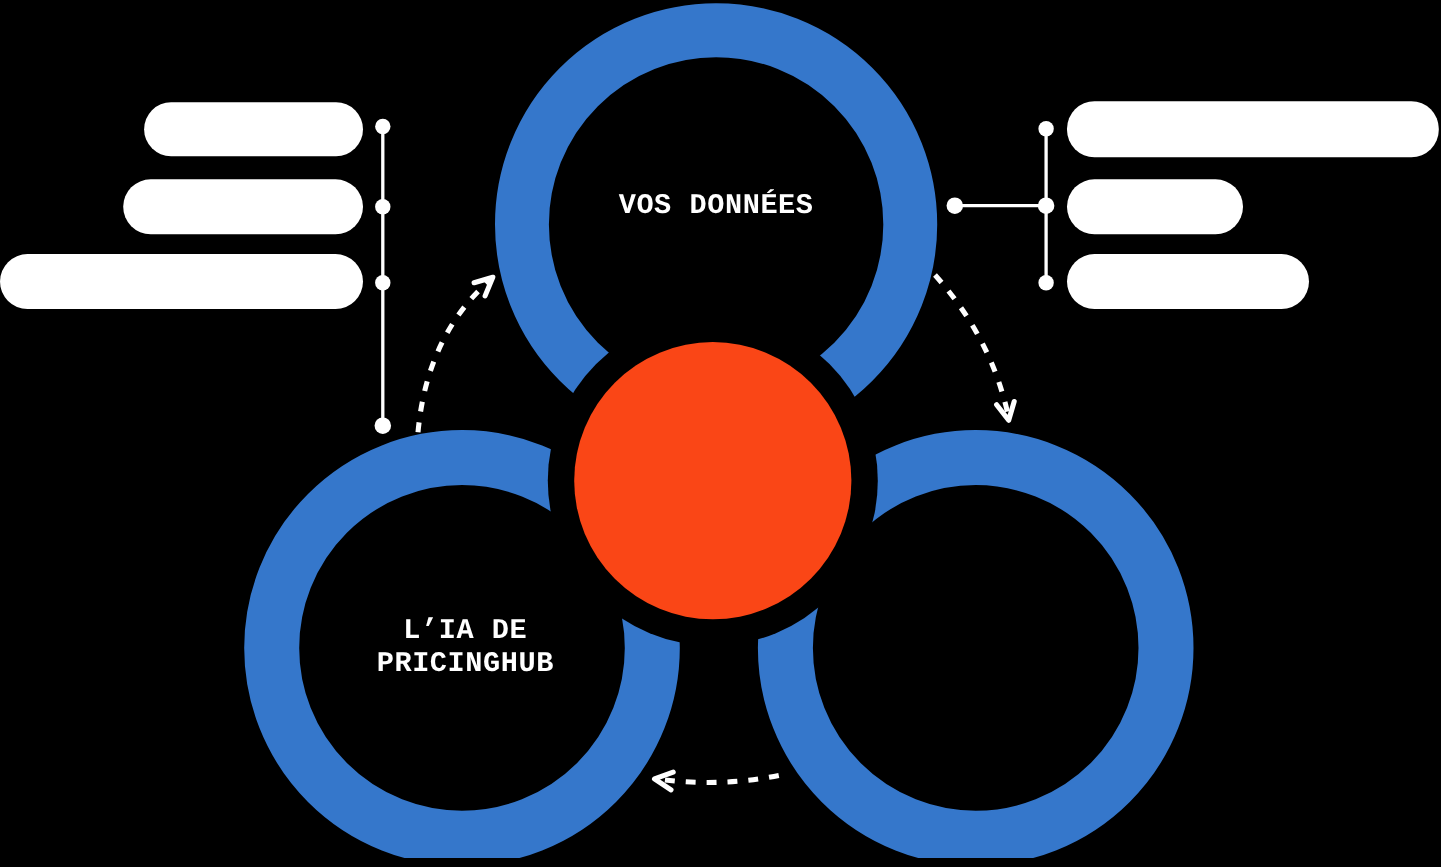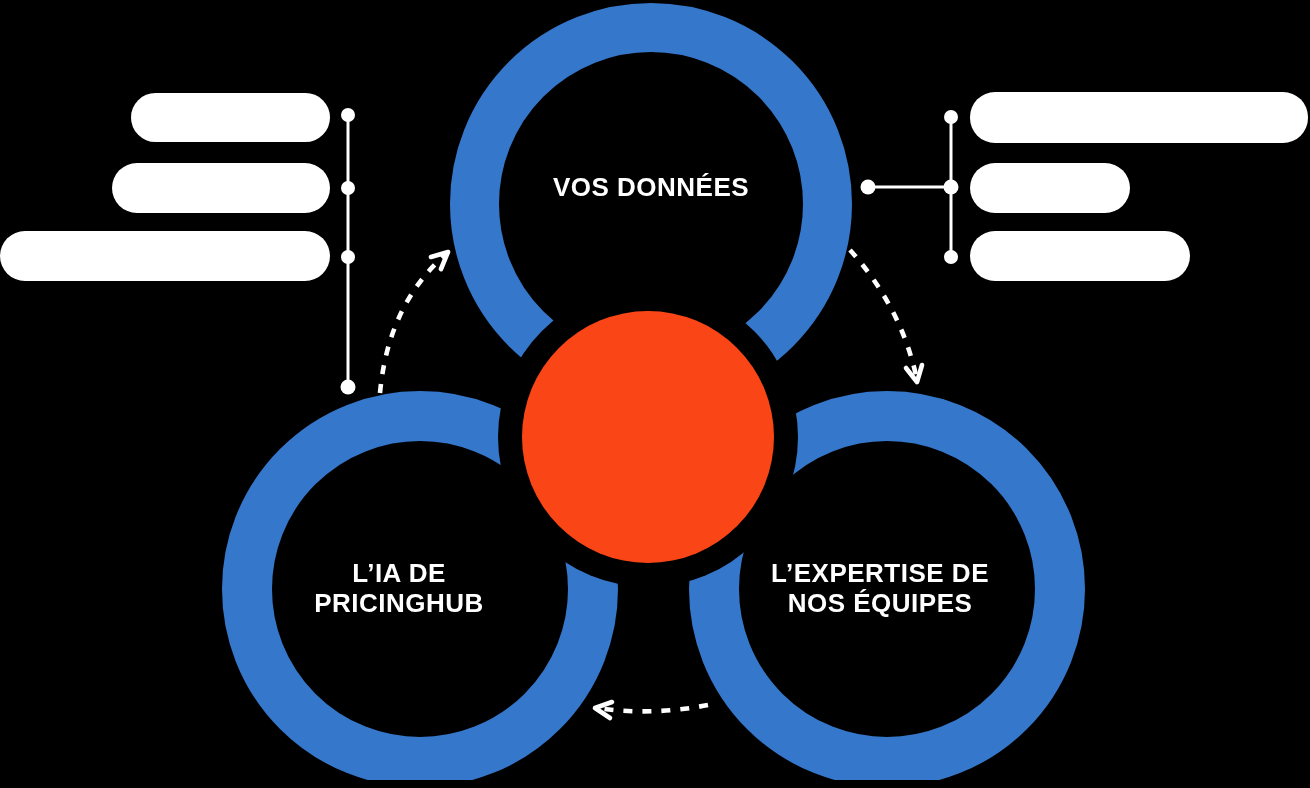--- a/index.html
+++ b/index.html
@@ -7,21 +7,21 @@
     --c-ring:#3577cb;
     --c-center:#fa4616;
     --c-white:#ffffff;
   }
   html,body{margin:0;padding:0;background:var(--c-bg);}
   .stage{
     position:relative;
     width:1310px;height:780px;
     background:var(--c-bg);
     overflow:hidden;
-    font-family:Liberation Sans, sans-serif;
+    font-family:Liberation Mono, monospace;
   }
   .stage svg{position:absolute;left:0;top:0;}
   .node-label{
     position:absolute;
     transform:translate(-50%,-50%);
     color:var(--c-white);
     font-weight:bold;
     font-size:26px;
     line-height:1.16;
     letter-spacing:0.5px;
@@ -87,19 +87,17 @@
   <div class="skeleton-bar" style="left:112px;top:163px;width:218px;height:50px;"></div>
   <div class="skeleton-bar" style="left:0px;top:231px;width:330px;height:50px;"></div>
 
   <div class="skeleton-bar" style="left:970px;top:92px;width:338px;height:51px;"></div>
   <div class="skeleton-bar" style="left:970px;top:163px;width:160px;height:50px;"></div>
   <div class="skeleton-bar" style="left:970px;top:231px;width:220px;height:50px;"></div>
 
   <div class="node-label" style="left:651px;top:187px;">VOS DONNÉES</div>
 
 
-  <div class="node-label" style="left:399px;top:588px;">L’IA DE
+  <div class="node-label" style="left:423px;top:588px;">L’IA DE
 PRICINGHUB</div>
 
-  <div class="node-label" style="left:880px;top:588px;">L’EXPERTISE DE
-NOS ÉQUIPES</div>
 
 </div>
 
 </body></html>

